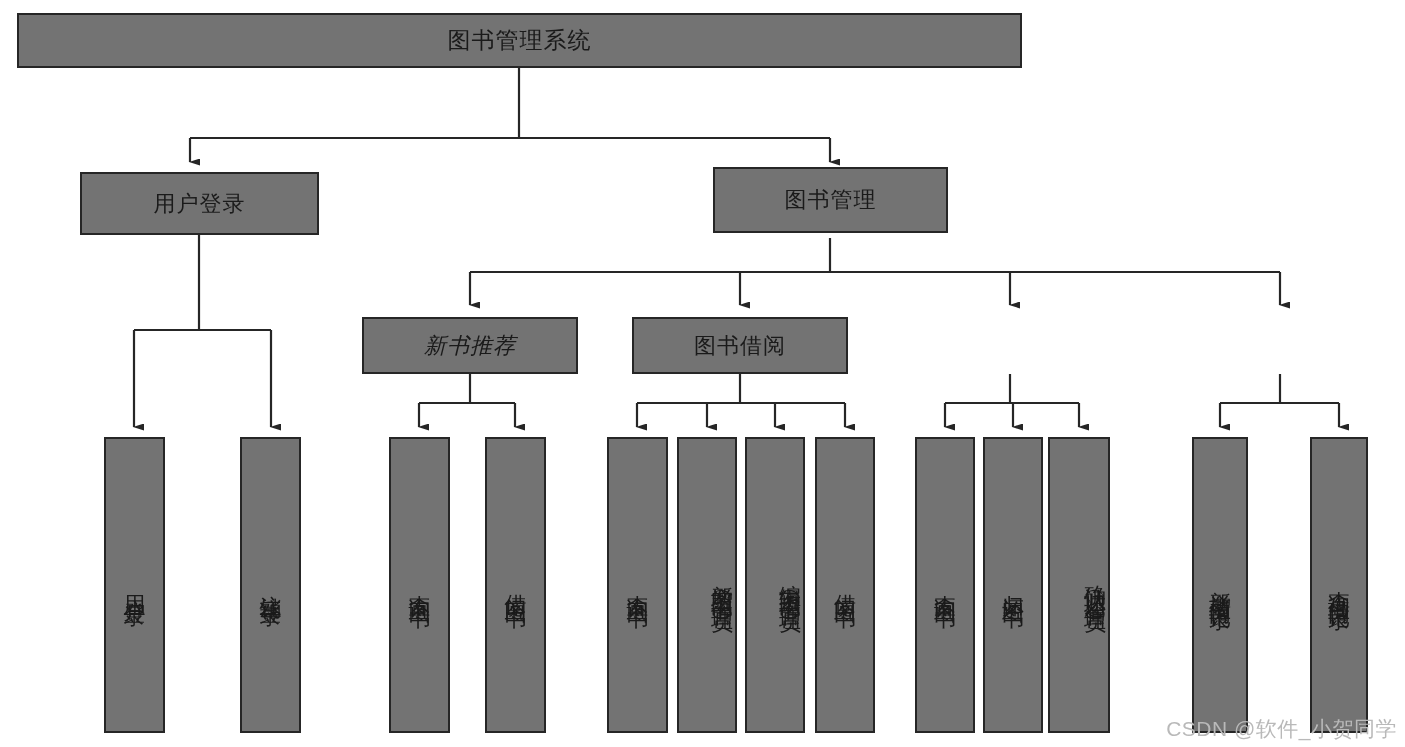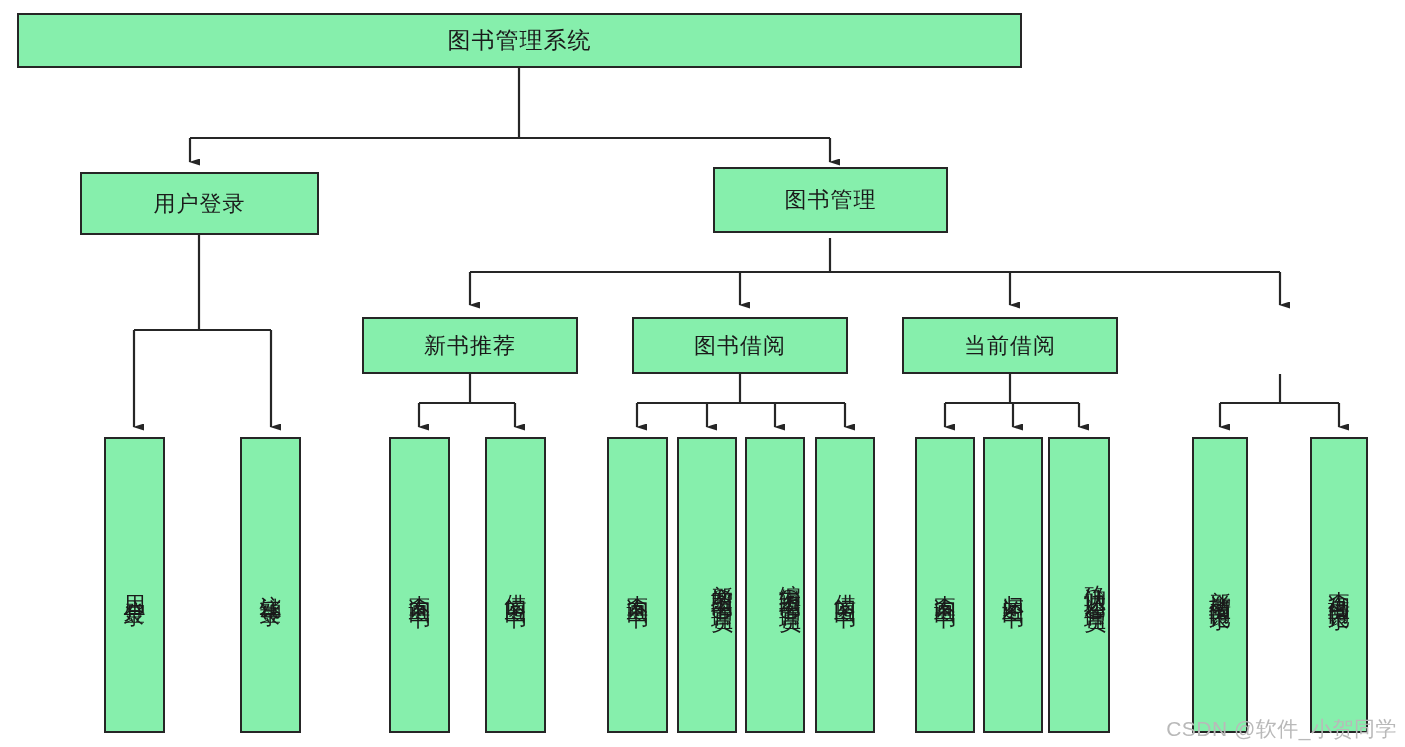--- a/index.html
+++ b/index.html
@@ -24,21 +24,21 @@
     left: 0;
     top: 0;
     width: 1405px;
     height: 747px;
     pointer-events: none;
   }
   .node {
     position: absolute;
     box-sizing: border-box;
     border: 2px solid #262626;
-    background: #86efac;
+    background: #737373;
     display: flex;
     align-items: center;
     justify-content: center;
     color: #1a1a1a;
     line-height: 1.18;
     text-align: center;
   }
   .node.h {
     font-size: 22px;
     letter-spacing: 1px;
@@ -138,31 +138,28 @@
   </div>
 
   <div class="node h" style="left:80px; top:172px; width:239px; height:63px;">
     <span class="label">用户登录</span>
   </div>
 
   <div class="node h" style="left:713px; top:167px; width:235px; height:66px;">
     <span class="label">图书管理</span>
   </div>
 
-  <div class="node h" style="left:362px; top:317px; width:216px; height:57px;">
+  <div class="node h" style="left:362px; top:317px; width:216px; height:57px;font-style:italic;">
     <span class="label">新书推荐</span>
   </div>
 
   <div class="node h" style="left:632px; top:317px; width:216px; height:57px;align-items:center;">
     <span class="label">图书借阅</span>
   </div>
 
-  <div class="node h" style="left:902px; top:317px; width:216px; height:57px;">
-    <span class="label">当前借阅</span>
-  </div>
 
 
   <div class="node v midalign" style="left:104px; top:437px; width:61px; height:296px;">
     <span class="label">用户登录</span>
   </div>
 
   <div class="node v midalign" style="left:240px; top:437px; width:61px; height:296px;">
     <span class="label">注销登录</span>
   </div>
 

